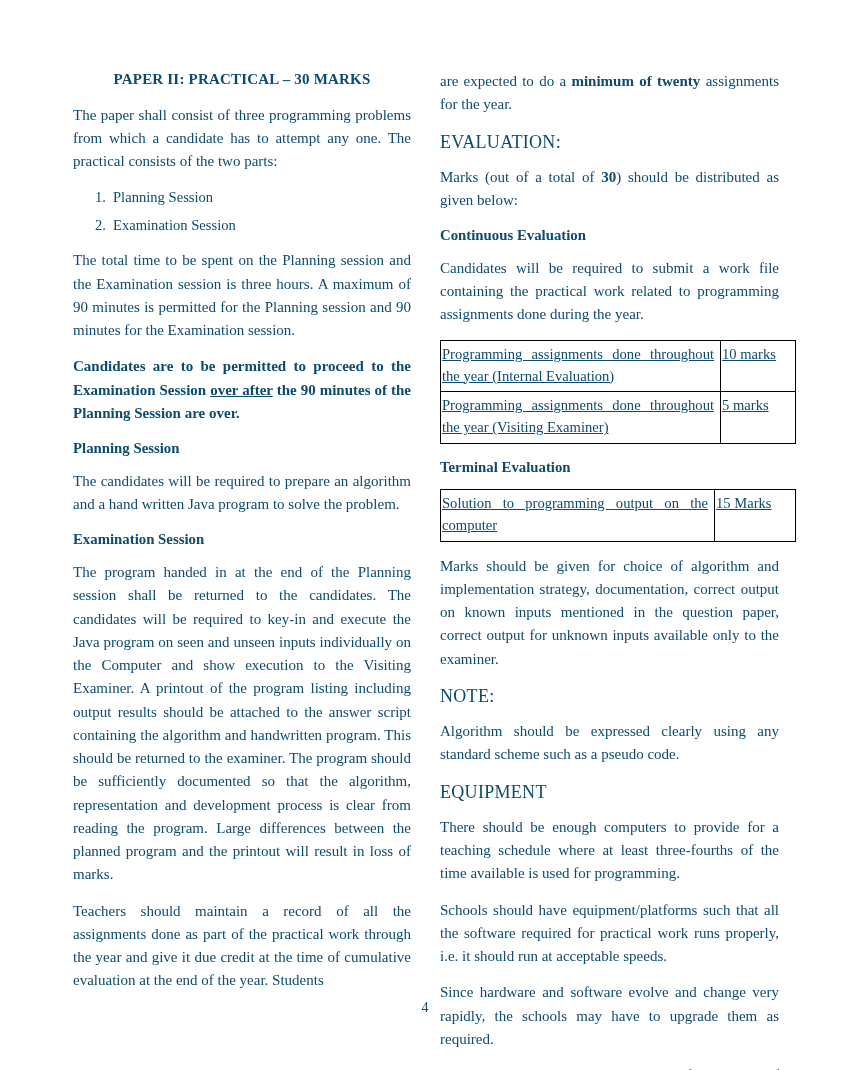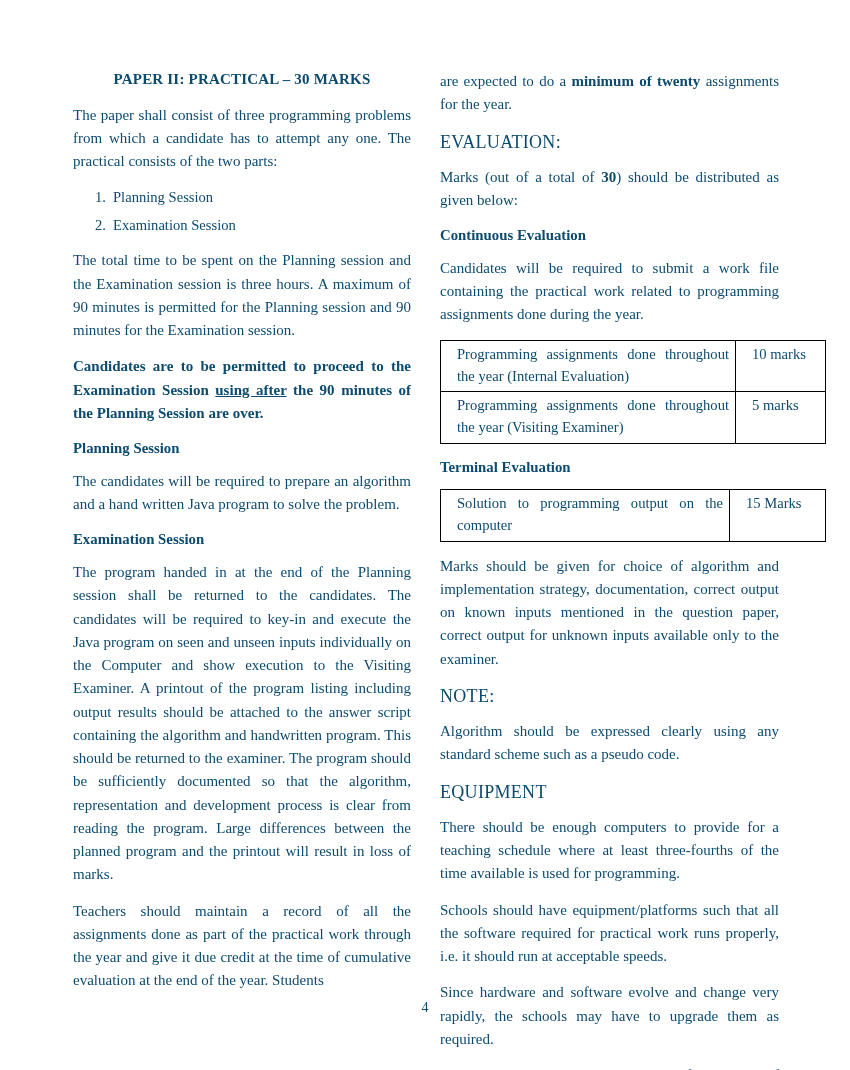--- a/index.html
+++ b/index.html
@@ -89,22 +89,23 @@
   table.marks {
     border-collapse: collapse;
     width: 100%;
     margin: 0 0 13px 0;
     table-layout: fixed;
   }
   table.marks td {
     border: 1px solid #000000;
     font-size: 14.6px;
     line-height: 1.5;
-    padding: 3px 6px 4px 16px;
+    padding: 3px 6px 4px 1px;
     vertical-align: top;
+    text-decoration: underline;
   }
   table.marks td.desc {
     text-align: justify;
     text-justify: inter-word;
   }
   table.t1 td.desc { width: 272px; }
   table.t1 td.val  { width: 67px; margin-top: 10px; }
   table.t2 td.desc { width: 266px; }
   table.t2 td.val  { width: 73px; }
   .page-number {
@@ -136,21 +137,21 @@
           <span>Planning Session</span>
         </li>
         <li>
           <span class="num">2.</span>
           <span>Examination Session</span>
         </li>
       </ol>
 
       <p class="body">The total time to be spent on the Planning session and the Examination session is three hours. A maximum of 90 minutes is permitted for the Planning session and 90 minutes for the Examination session.</p>
 
-      <p class="body bold-para"><span>Candidates are to be permitted to proceed to the Examination Session </span><u class="uline">using after</u><span> the  90 minutes of the Planning Session are over.</span></p>
+      <p class="body bold-para"><span>Candidates are to be permitted to proceed to the Examination Session </span><u class="uline">over after</u><span> the  90 minutes of the Planning Session are over.</span></p>
 
       <h3 class="sub">Planning Session</h3>
 
       <p class="body">The candidates will be required to prepare an algorithm and a hand written Java program to solve the problem.</p>
 
       <h3 class="sub">Examination Session</h3>
 
       <p class="body">The program handed in at the end of the Planning session shall be returned to the candidates. The candidates will be required to key-in and execute the Java program on seen and unseen inputs individually on the Computer and show execution to the Visiting Examiner. A printout of the program listing including output results should be attached to the answer script containing the algorithm and handwritten program. This should be returned to the examiner. The program should be sufficiently documented so that the algorithm, representation and development process is clear from reading the program. Large differences between the planned program and the printout will result in loss of marks.</p>
 
       <p class="body">Teachers should maintain a record of all the assignments done as part of the practical work through the year and give it due credit at the time of cumulative evaluation at the end of the year. Students</p>

